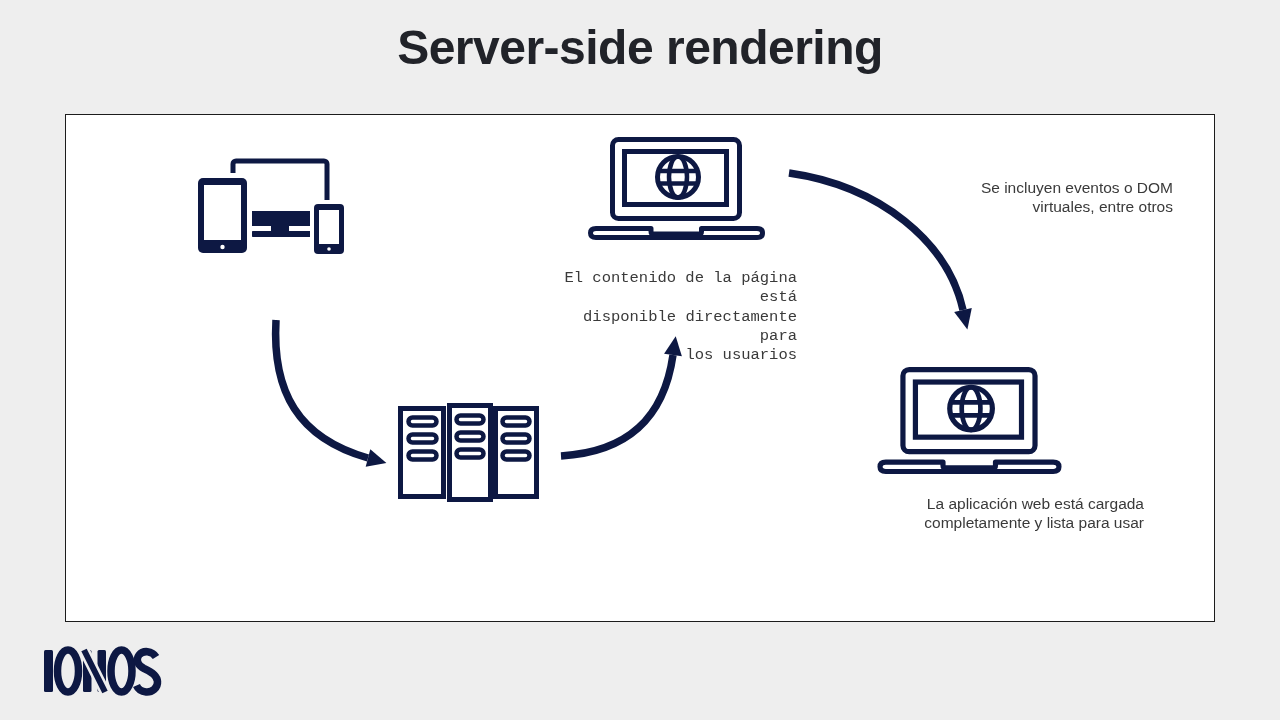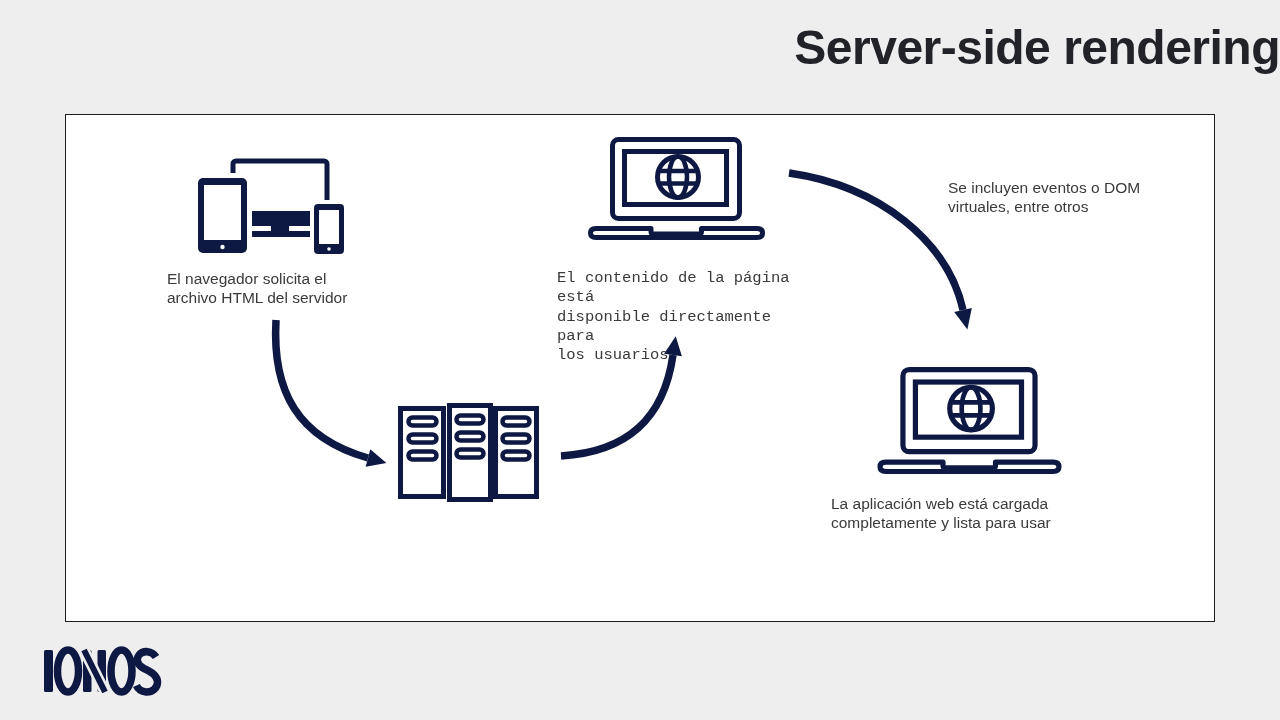--- a/index.html
+++ b/index.html
@@ -12,21 +12,21 @@
     font-family: "Liberation Sans", sans-serif;
   }
   .stage { position: relative; width: 1280px; height: 720px; }
 
   .page-title {
     position: absolute;
     top: 20px;
     left: 0;
     width: 1280px;
     margin: 0;
-    text-align: right;
+    text-align: center;
     font-size: 48px;
     font-weight: bold;
     letter-spacing: -0.5px;
     color: #212329;
   }
 
   .panel {
     position: absolute;
     left: 65px;
     top: 114px;
@@ -41,30 +41,30 @@
     position: absolute;
     left: 0;
     top: 0;
     width: 1280px;
     height: 720px;
     pointer-events: none;
   }
 
   .caption {
     position: absolute;
-    text-align: left;
+    text-align: right;
     font-size: 15.5px;
     line-height: 19.3px;
     color: #3a3a3a;
     white-space: pre-line;
   }
   .caption-browser   { left: 167px; top: 269px; width: 220px; }
   .caption-content   { left: 557px; top: 269px; width: 240px; font-family: Liberation Mono, monospace; }
   .caption-server    { left: 332px; top: 522px; width: 288px; }
-  .caption-app       { left: 831px; top: 494px; width: 250px; }
+  .caption-app       { left: 894px; top: 494px; width: 250px; }
   .caption-annotation{ left: 948px; top: 178px; width: 225px; }
 </style>
 </head>
 <body>
 
 <div class="stage">
 
   <h1 class="page-title">Server-side rendering</h1>
 
   <div class="panel"></div>
@@ -147,22 +147,20 @@
       <line x1="83.5" y1="649" x2="105.5" y2="693" stroke="#eeeeee" stroke-width="11"></line>
       <line x1="84" y1="650" x2="105" y2="692" stroke="#0d1843" stroke-width="6"></line>
 
       <ellipse cx="121.5" cy="671" rx="10.5" ry="21" fill="none" stroke="#0d1843" stroke-width="7.5"></ellipse>
 
       <path d="M156,657 C152,650.5 143,650 139,655 C135.5,659.5 137.5,665.5 144,668.5
                C151,671.5 157,675 157.5,681.5 C158,688 152,692.5 146,692 C141,691.5 138,689 136.5,685.5" fill="none" stroke="#0d1843" stroke-width="7.5"></path>
     </g>
   </svg>
 
-  <div class="caption caption-browser">El navegador solicita el
-archivo HTML del servidor</div>
 
   <div class="caption caption-content">El contenido de la página está
 disponible directamente para
 los usuarios</div>
 
 
   <div class="caption caption-app">La aplicación web está cargada
 completamente y lista para usar</div>
 
   <div class="caption caption-annotation">Se incluyen eventos o DOM

